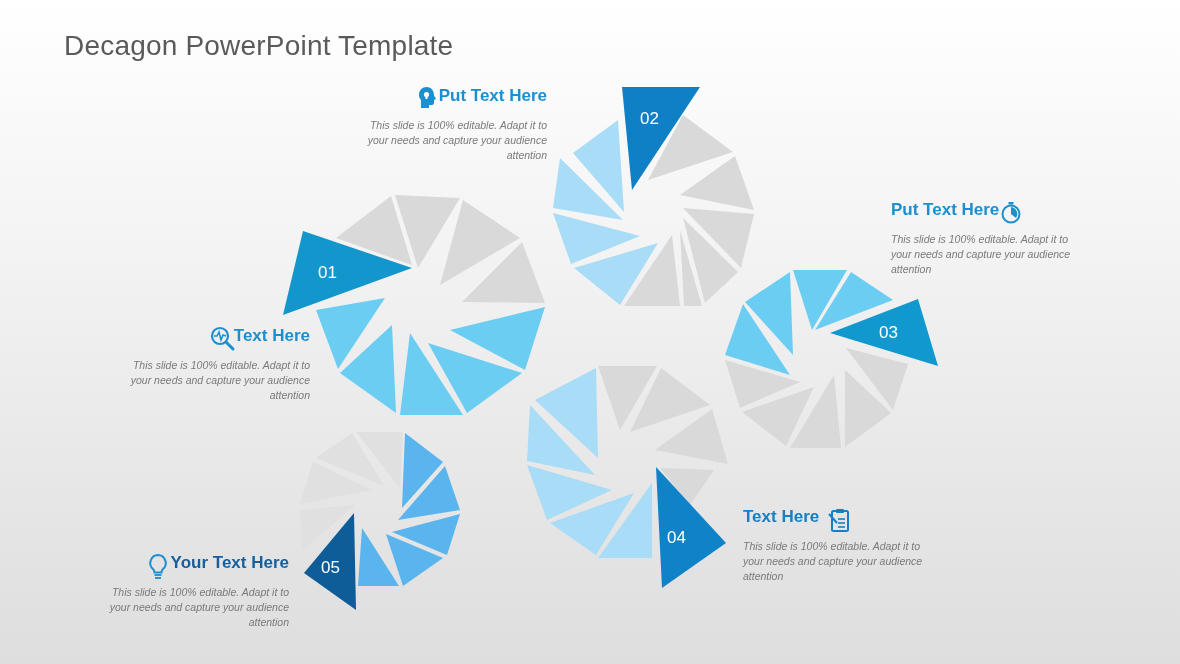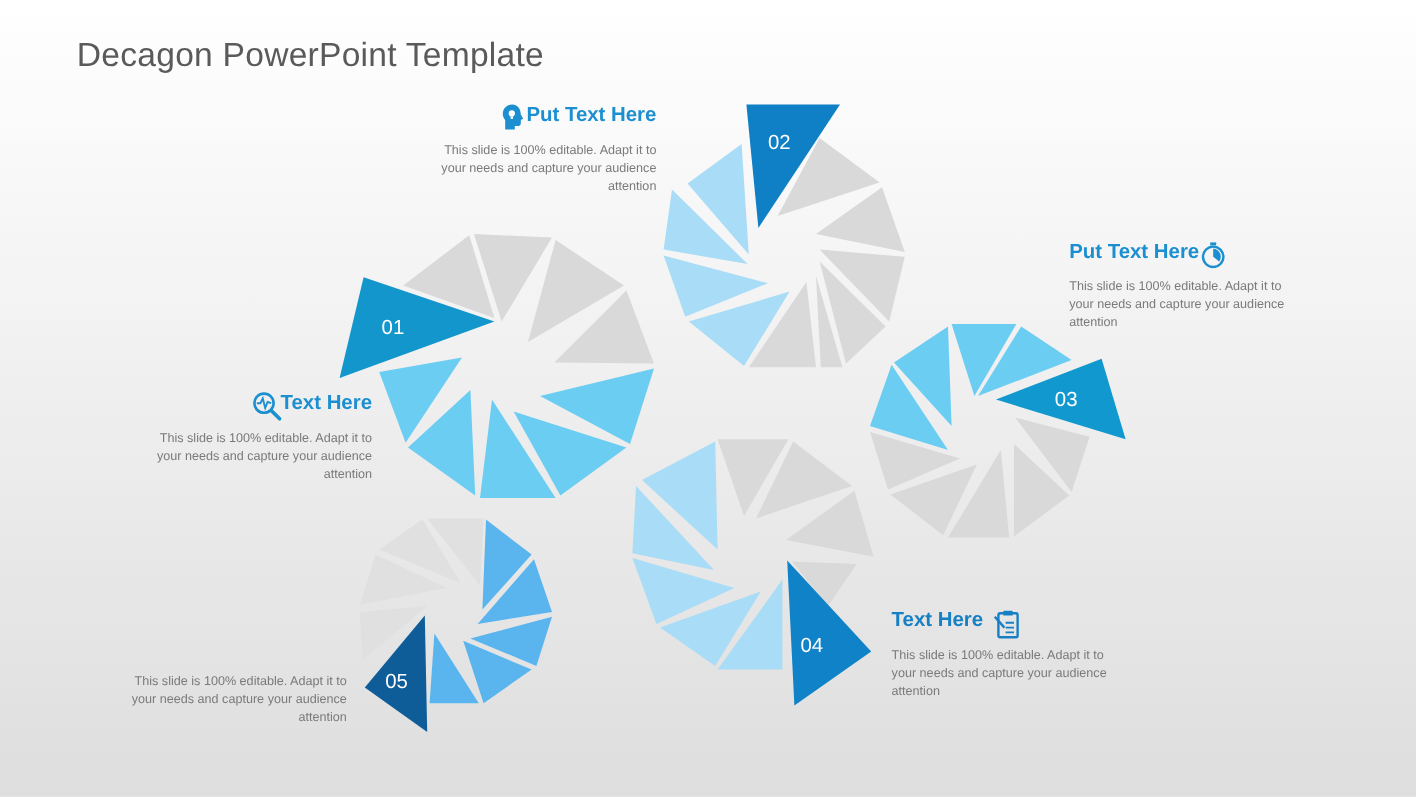--- a/index.html
+++ b/index.html
@@ -12,21 +12,21 @@
       position: absolute; left: 64px; top: 30px;
       font-size: 28px; color: #5a5a5a; font-weight: normal; letter-spacing: 0.2px;
     }
     svg.diagram { position: absolute; left: 0; top: 0; }
     .seg-label { font-family: "Liberation Sans", sans-serif; font-size: 17px; fill: #ffffff; }
     .block { position: absolute; width: 200px; }
     .block .head { display: flex; align-items: flex-start; gap: 0; }
     .block.right .head { justify-content: flex-end; }
     .block .heading { font-size: 17px; font-weight: bold; }
     .block .desc {
-      font-size: 10.5px; line-height: 15px; color: #7a7a7a; margin-top: 8px;
+      font-size: 10.5px; line-height: 15px; color: #7a7a7a; margin-top: 8px; font-style: italic;
     }
     .block.right .desc { text-align: right; }
     .block.left .desc { text-align: left; }
     .icon { display: inline-block; width: 24px; height: 24px; }
   </style>
 </head>
 <body>
 
 <div class="title">Decagon PowerPoint Template</div>
 
@@ -157,14 +157,24 @@
         <line x1="11" y1="16" x2="18" y2="16" stroke="#1780c5" stroke-width="1.6"></line>
         <line x1="11" y1="20" x2="18" y2="20" stroke="#1780c5" stroke-width="1.6"></line>
         <line x1="2" y1="7" x2="10" y2="16" stroke="#1780c5" stroke-width="2"></line>
       </svg>
     </span>
   </div>
   <div class="desc">This slide is 100% editable. Adapt it to your needs and capture your audience attention</div>
 </div>
 
 <div class="block right" style="left:89px; top:553px;">
+  <div class="head">
+    <span class="icon">
+      <svg width="22" height="28" viewBox="0 0 22 28">
+        <path d="M11 2a8 8 0 0 0-5 14c1 1 1.5 2 1.5 3.5h7c0-1.5.5-2.5 1.5-3.5A8 8 0 0 0 11 2z" fill="none" stroke="#1b8fcf" stroke-width="2"></path>
+        <line x1="7.5" y1="22" x2="14.5" y2="22" stroke="#1b8fcf" stroke-width="1.8"></line>
+        <line x1="8" y1="25" x2="14" y2="25" stroke="#1b8fcf" stroke-width="1.8"></line>
+      </svg>
+    </span>
+    <span class="heading" style="color:#17609d;">Your Text Here</span>
+  </div>
   <div class="desc">This slide is 100% editable. Adapt it to your needs and capture your audience attention</div>
 </div>
 
 </body></html>

